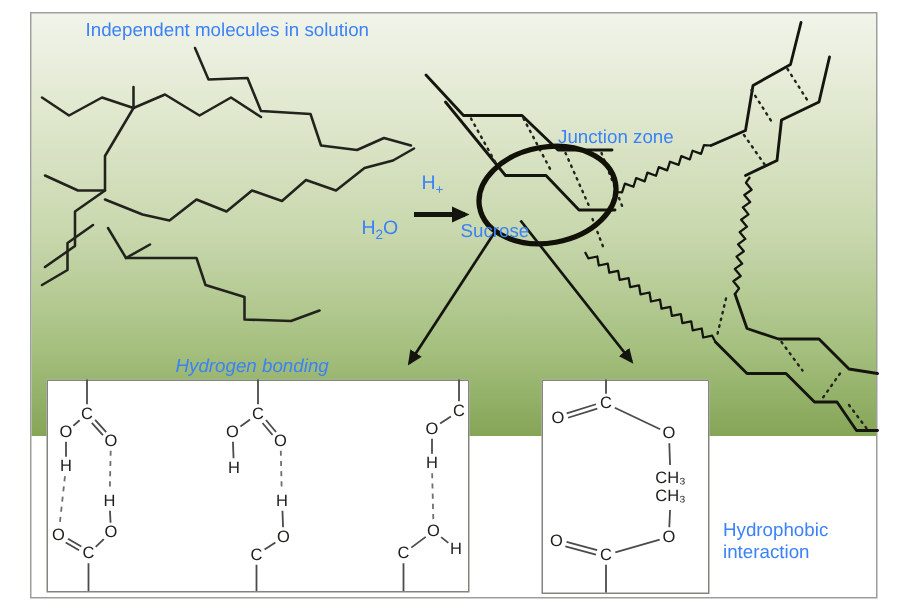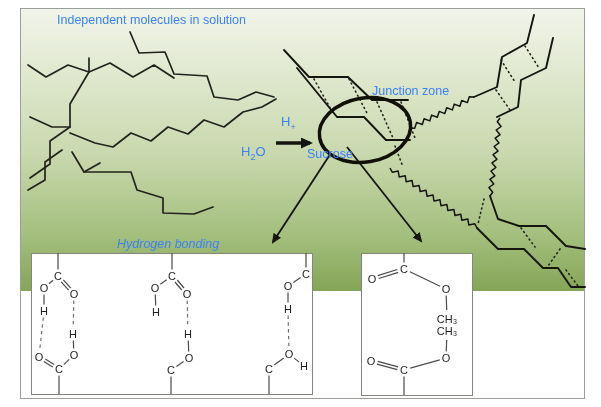--- a/index.html
+++ b/index.html
@@ -169,13 +169,17 @@
         </g>
       </g>
   </svg>
 
   <div class="lbl" style="left:57px;top:13px;">Independent molecules in solution</div>
   <div class="lbl" style="left:372px;top:84px;">Junction zone</div>
   <div class="lbl" id="lbl-h2o" style="left:241px;top:144px;"><span>H</span><sub>2</sub><span>O</span></div>
   <div class="lbl" id="lbl-hplus" style="left:281px;top:114px;"><span>H</span><sub>+</sub></div>
   <div class="lbl" style="left:266px;top:147px;margin-left:41px;">Sucrose</div>
   <div class="lbl" style="left:117px;top:237px;font-style:italic;">Hydrogen bonding</div>
+  <div class="lbl" style="left:482px;top:346px;">
+    <div>Hydrophobic</div>
+    <div>interaction</div>
+  </div>
 </div>
 
 </body></html>

